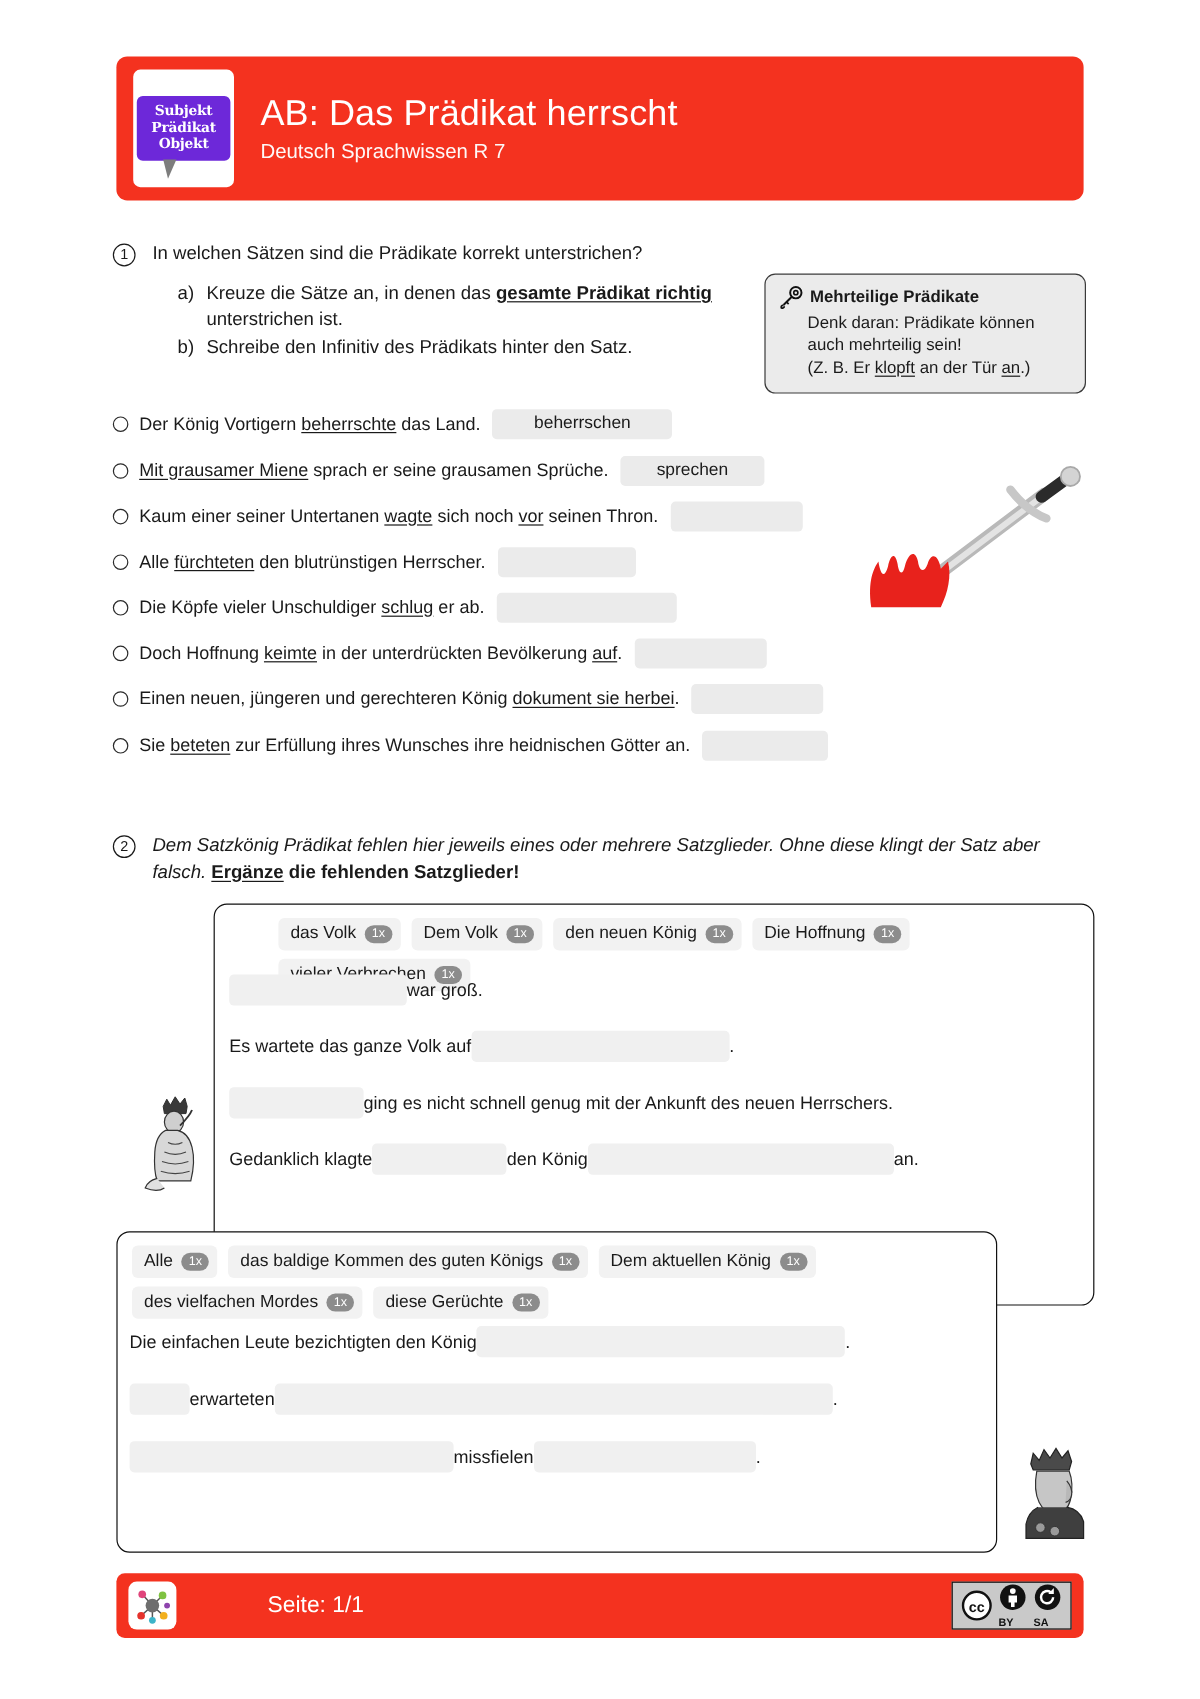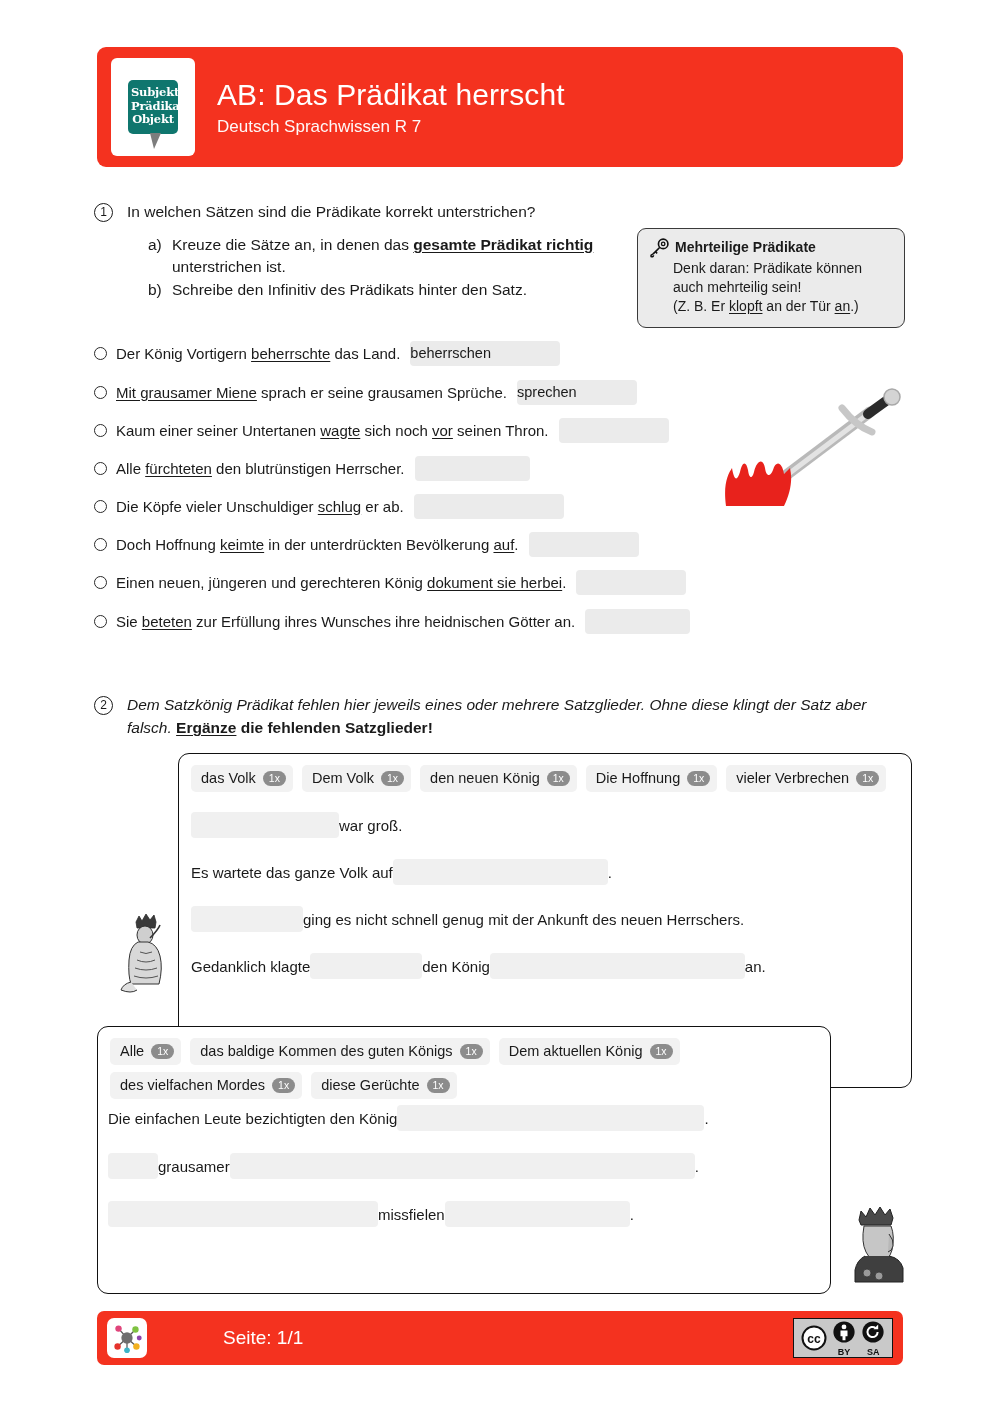--- a/index.html
+++ b/index.html
@@ -27,22 +27,22 @@
   .header-logo {
     width: 84px; height: 98px;
     background: #ffffff;
     border-radius: 6px;
     margin-left: 14px;
     display: flex; align-items: center; justify-content: center;
     flex: 0 0 auto;
   }
   .bubble {
     position: relative;
-    width: 50px;
-    background: #0f766e;
+    width: 78px;
+    background: #6d28d9;
     border-radius: 5px;
     padding: 6px 3px 7px 3px;
     text-align: center;
   }
   .bubble span {
     display: block;
     font-family: "DejaVu Serif", serif;
     font-weight: bold;
     color: #ffffff;
     font-size: 11.5px;
@@ -139,20 +139,21 @@
     border-radius: 50%;
     flex: 0 0 auto;
     margin-right: 9px;
   }
   .blank {
     display: inline-block;
     background: #ebebeb;
     border-radius: 4px;
     height: 25px;
     line-height: 25px;
+    text-align: center;
     font-size: 14.5px;
     vertical-align: middle;
     margin-left: 10px;
     color: #1a1a1a;
   }
 
   
   #t2-num { left: 94px; top: 696px; }
   #t2-text {
     position: absolute; left: 127px; top: 693px;
@@ -162,21 +163,21 @@
   }
   #t2-text b { font-style: normal; }
   #t2-text u { font-style: normal; }
 
   .dropbox {
     position: absolute;
     border: 1.7px solid #111111;
     border-radius: 11px;
     background: #ffffff;
   }
-  #box1 { left: 178px; top: 753px; width: 734px; height: 335px; }
+  #box1 { left: 178px; top: 753px; width: 734px; height: 335px; padding-left: 41px; }
   #box2 { left: 97px; top: 1026px; width: 734px; height: 268px; }
 
   .chips {
     display: flex; flex-wrap: wrap;
     gap: 7px 9px;
     padding: 11px 12px 0 12px;
   }
   .chip {
     background: #f2f2f2;
     border-radius: 5px;
@@ -251,21 +252,21 @@
     position: absolute;
     right: 10px; top: 7px;
     width: 100px; height: 40px;
     background: #c9c9c9;
     border: 1.5px solid #111;
     display: flex;
     align-items: center;
     justify-content: space-around;
     padding: 0 4px;
   }
-  .cc-col { text-align: center; }
+  .cc-col { }
   .cc-lbl { font-size: 9px; font-weight: bold; line-height: 9px; color:#111; }
 </style>
 </head>
 <body>
 
 <div class="header">
   <div class="header-logo">
     <div class="bubble">
       <span>Subjekt</span>
       <span>Prädikat</span>
@@ -434,21 +435,21 @@
       </span>
     </div>
   <div id="box2-lines">
       <div class="gapline" style="left: 10px; top: 78px; justify-content: center;">
         <span>Die einfachen Leute bezichtigten den König </span>
         <span class="gap" style="width: 307px;"></span>
         <span>.</span>
       </div>
       <div class="gapline" style="left: 10px; top: 126px;">
         <span class="gap" style="width: 50px;"></span>
-        <span> grausamer </span>
+        <span> erwarteten </span>
         <span class="gap" style="width: 465px;"></span>
         <span>.</span>
       </div>
       <div class="gapline" style="left: 10px; top: 174px;">
         <span class="gap" style="width: 270px;"></span>
         <span> missfielen </span>
         <span class="gap" style="width: 185px;"></span>
         <span>.</span>
       </div>
     </div>

